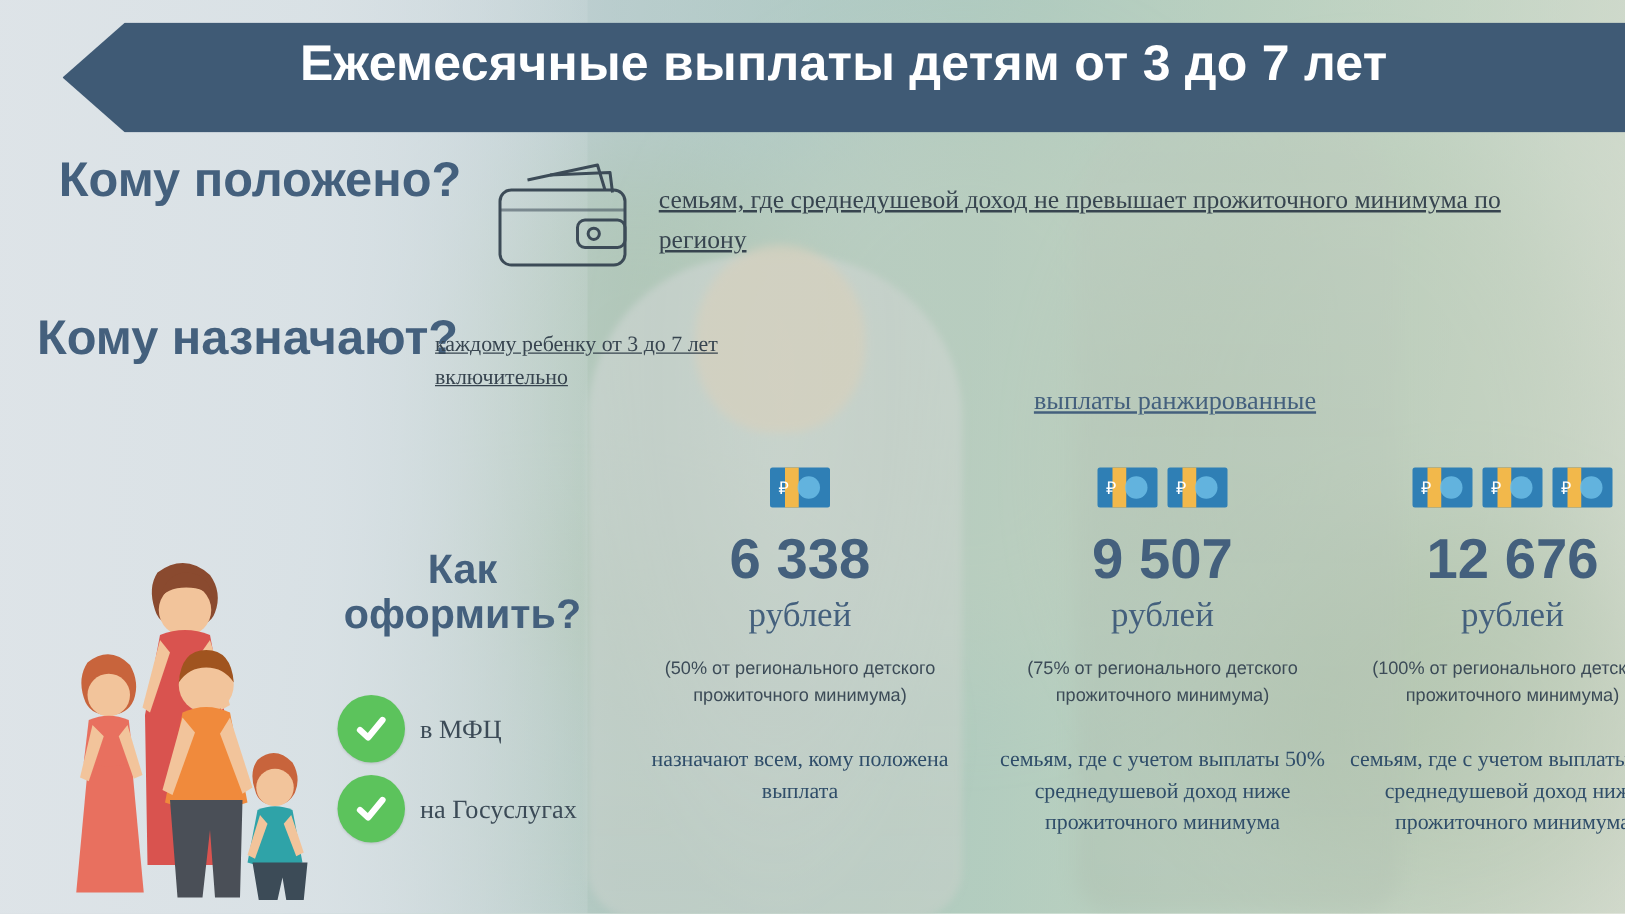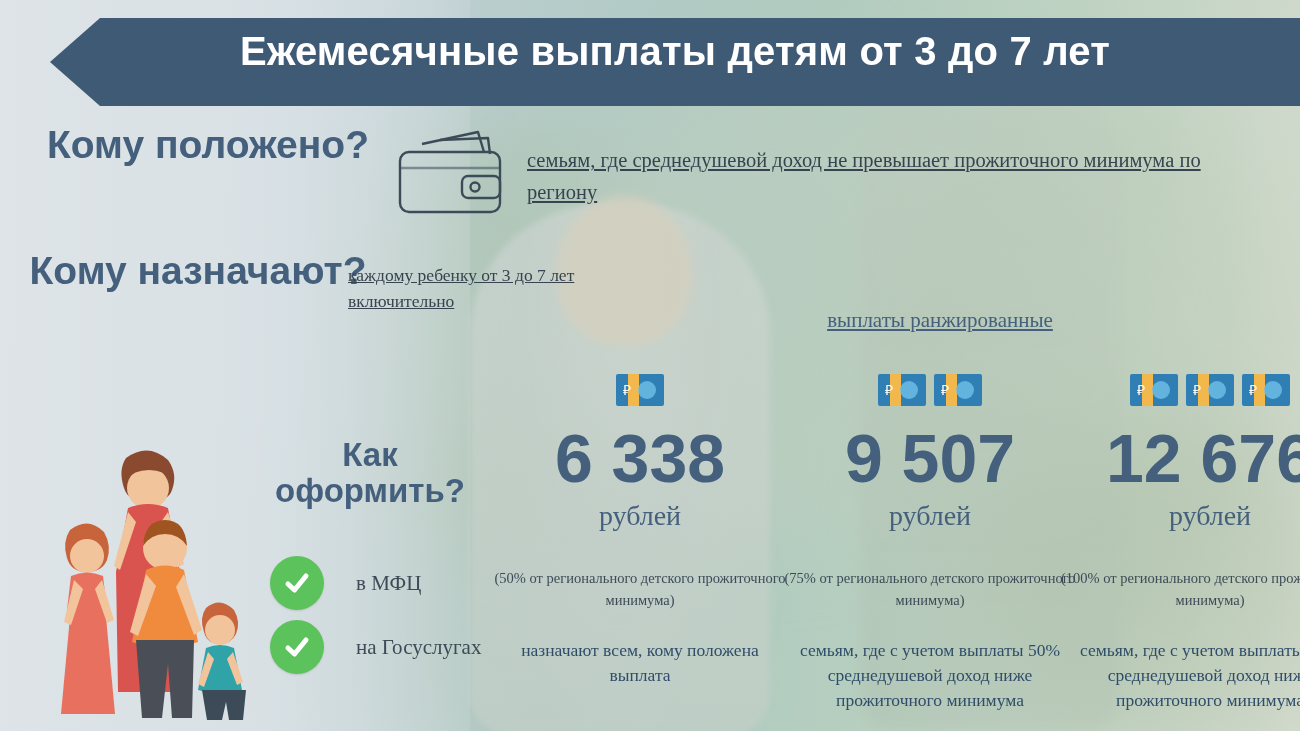--- a/index.html
+++ b/index.html
@@ -87,46 +87,46 @@
   }
   #howmuch-sub {
     left: 630px; top: 308px; width: 620px; font-size: 21px; color: #44607d;
     text-align: center; font-family: "Liberation Serif", serif;
   }
 
   
   .wallet { position: absolute; left: 392px; top: 128px; width: 120px; height: 92px; }
 
   
-  .check-row { position: absolute; display: flex; align-items: center; gap: 32px; }
+  .check-row { position: absolute; display: flex; align-items: center; gap: 12px; }
   #check1 { left: 270px; top: 556px; }
   #check2 { left: 270px; top: 620px; }
   .check-circle {
     width: 54px; height: 54px; border-radius: 50%; background: #5cc35c;
     display: flex; align-items: center; justify-content: center;
     box-shadow: 0 1px 2px rgba(0,0,0,.12);
   }
   .check-label {
     font-size: 21px; color: #3c4b57; font-family: "Liberation Serif", serif; white-space: nowrap;
   }
 
   
   .pay-col { position: absolute; top: 360px; width: 300px; text-align: center; }
   #pay0 { left: 490px; }
   #pay1 { left: 780px; }
   #pay2 { left: 1060px; }
   .bills { height: 60px; display: flex; align-items: center; justify-content: center; gap: 6px; }
   .amount {
-    font-size: 68px; font-weight: bold; color: #44607d; line-height: 1; margin-top: 4px;
+    font-size: 45px; font-weight: bold; color: #44607d; line-height: 1; margin-top: 4px;
     white-space: nowrap;
   }
   .currency { font-size: 28px; color: #44607d; margin-top: 8px; font-family: "Liberation Serif", serif; }
   .percent-note {
-    margin-top: 36px; font-size: 14.5px; color: #3c4b57; line-height: 1.5;
-    font-family: Liberation Serif, serif;
+    margin-top: 16px; font-size: 14.5px; color: #3c4b57; line-height: 1.5;
+    font-family: Liberation Sans, sans-serif;
     text-align: center;
   }
   .cond-note {
     margin-top: 26px; font-size: 17.5px; color: #2f4d69; line-height: 1.45;
     font-family: "Liberation Serif", serif; font-weight: normal;
   }
   #pay0 .cond-note { }
 
   
   .family { position: absolute; left: 30px; top: 400px; width: 230px; height: 320px; }

